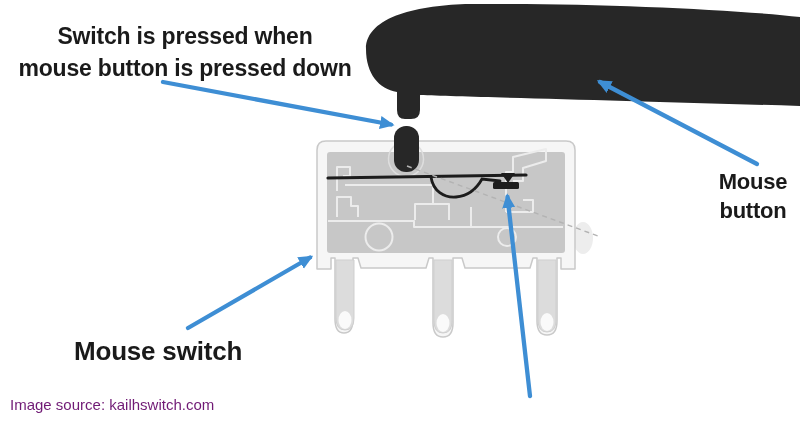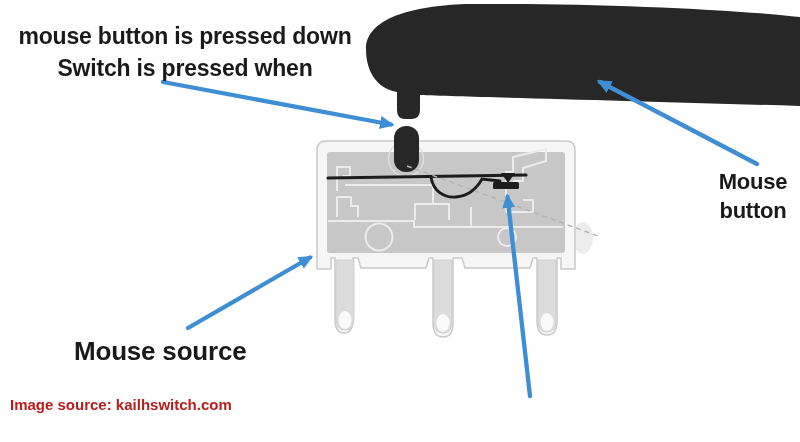--- a/index.html
+++ b/index.html
@@ -54,22 +54,22 @@
     top: 397px;
     font-size: 22px;
     line-height: 26px;
   }
   .label-source {
     position: absolute;
     left: 10px;
     top: 396px;
     font-size: 15px;
     line-height: 18px;
-    font-weight: 700;
-    color: #b91c1c;
+    font-weight: 400;
+    color: #701a75;
     white-space: nowrap;
   }
 </style>
 </head>
 <body>
 
 <div class="stage">
 
   <svg class="diagram" width="800" height="442" viewBox="0 0 800 442">
     <defs>
@@ -146,27 +146,27 @@
 
     <g fill="none" stroke="#3e8ed4" stroke-width="4.3" stroke-linecap="round">
       <path marker-end="url(#ah)" d="M 163 82 L 391 124.5"></path>
       <path marker-end="url(#ah)" d="M 188 328 L 310 257.5"></path>
       <path marker-end="url(#ah)" d="M 530 396 L 507.5 197"></path>
       <path marker-end="url(#ah)" d="M 757 164 L 600 82"></path>
     </g>
   </svg>
 
   <div class="label label-pressed">
+    <div>Switch is pressed when</div>
     <div>mouse button is pressed down</div>
-    <div>Switch is pressed when</div>
   </div>
 
   <div class="label label-mouse-button">
     <div>Mouse</div>
     <div>button</div>
   </div>
 
-  <div class="label label-mouse-switch">Mouse source</div>
+  <div class="label label-mouse-switch">Mouse switch</div>
 
 
   <div class="label-source">Image source: kailhswitch.com</div>
 
 </div>
 
 </body></html>

